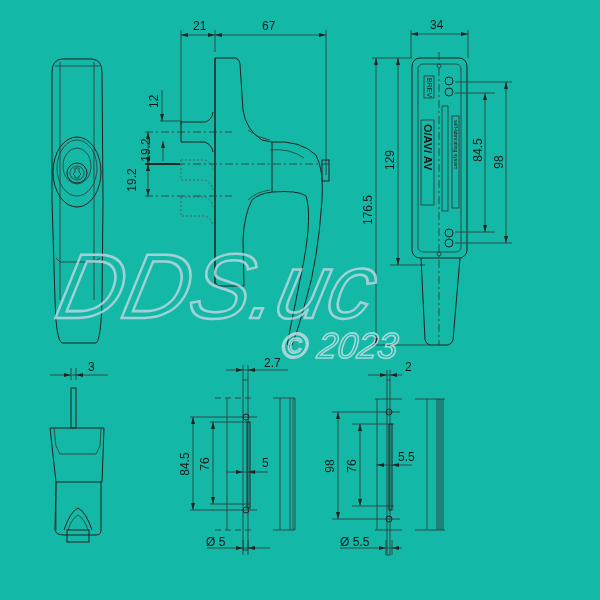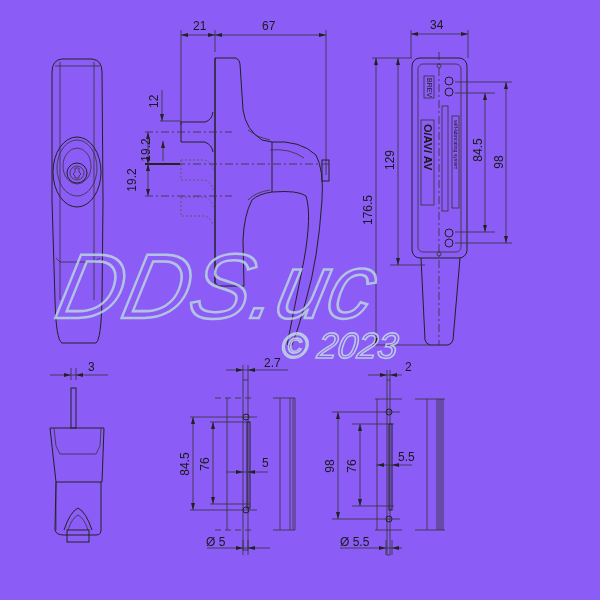--- a/index.html
+++ b/index.html
@@ -1,16 +1,16 @@
 <!DOCTYPE html>
 <html><head>
 <meta charset="utf-8">
 <style>
   html, body { margin: 0; padding: 0; background: #ffffff; }
-  #canvas { position: relative; width: 600px; height: 600px; overflow: hidden; background: #8b5cf6; }
+  #canvas { position: relative; width: 600px; height: 600px; overflow: hidden; background: #14b8a6; }
   svg { position: absolute; left: 0; top: 0; }
   .dim { font-family: "Liberation Sans", sans-serif; font-size: 12px; fill: #1a1a1a; }
   .ln { stroke: #222; stroke-width: 1; fill: none; }
   .thin { stroke: #333; stroke-width: 0.8; fill: none; }
   .cl { stroke: #333; stroke-width: 0.8; fill: none; stroke-dasharray: 8 3 2 3; }
   .dash { stroke: #555; stroke-width: 0.8; fill: none; stroke-dasharray: 2 2; }
   .wm { font-family: "Liberation Sans", sans-serif; font-style: italic; fill: none; stroke: #b9d6df; stroke-width: 2.5; opacity: 0.85; }
   .wm2 { font-family: "Liberation Sans", sans-serif; font-style: italic; fill: none; stroke: #c5dce3; stroke-width: 1.6; opacity: 0.85; }
 </style>
 </head>

